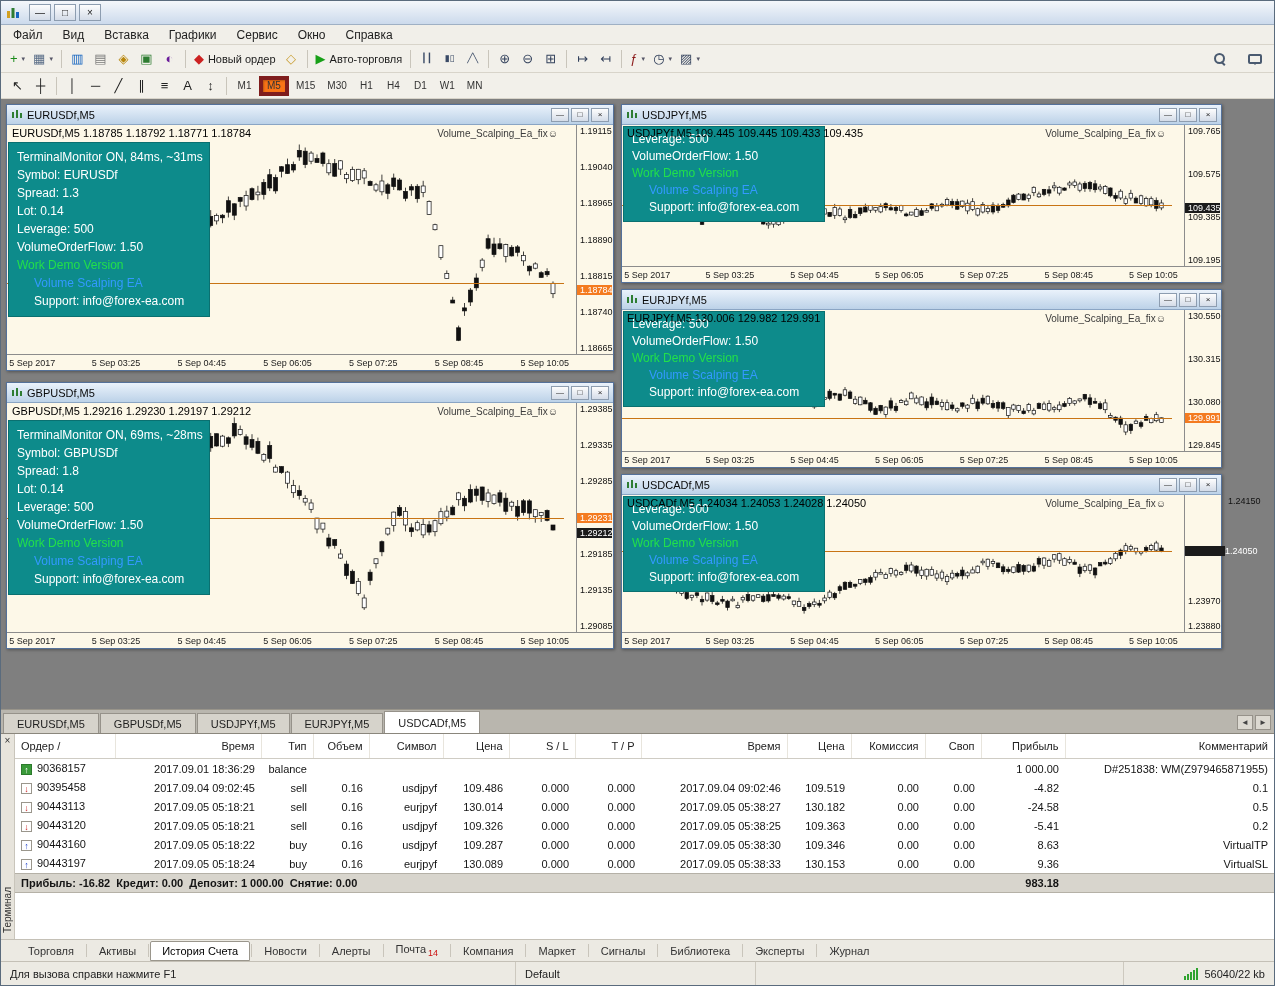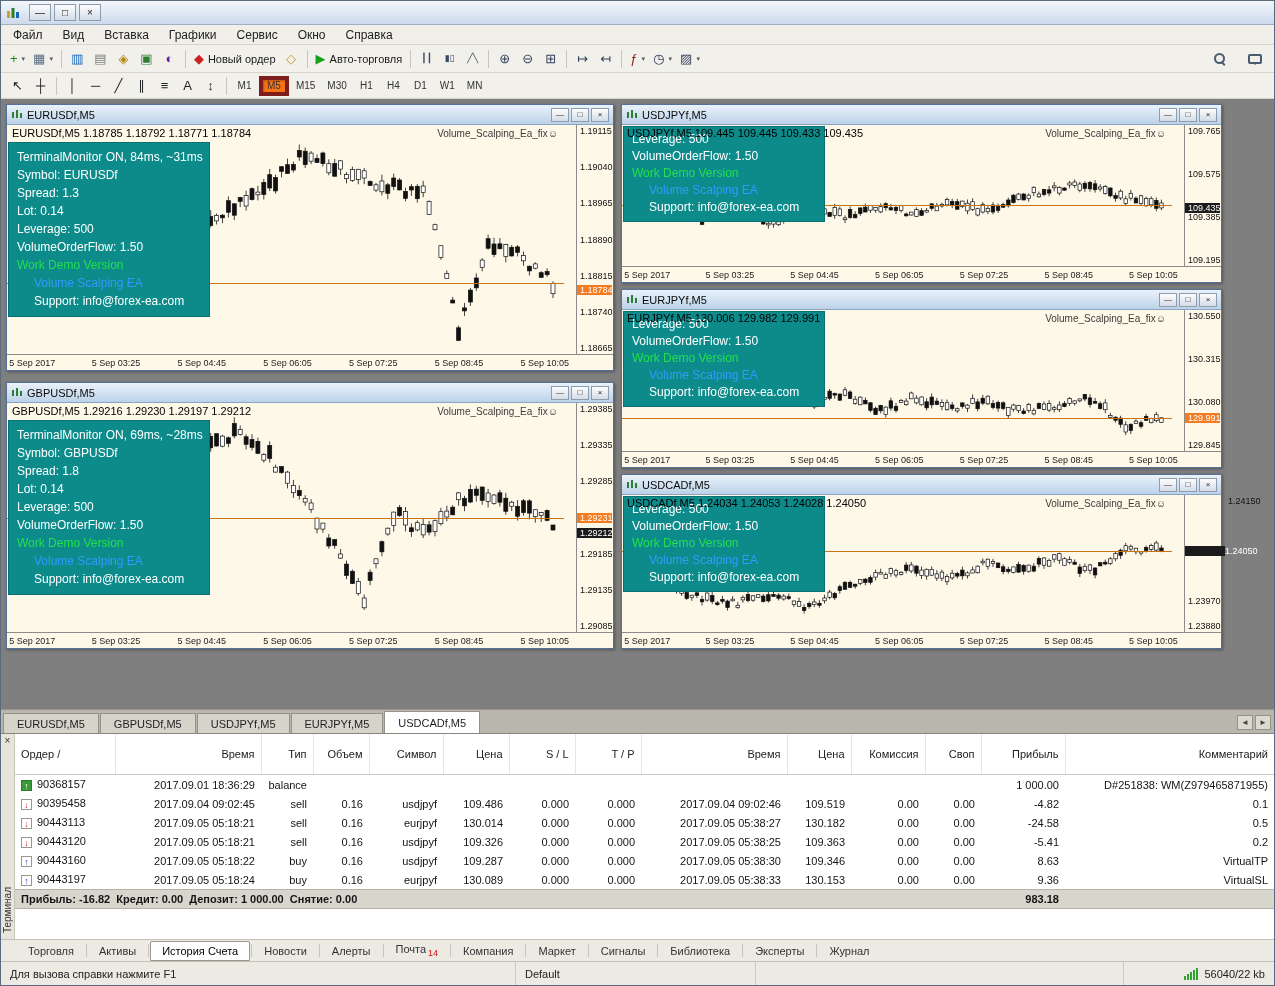--- a/index.html
+++ b/index.html
@@ -70,21 +70,21 @@
   .ctab.active{background:#ffffff;height:22px}
   .ctab-scroll{position:absolute;right:3px;top:5px;display:flex;gap:2px}
   .cscroll{width:16px;height:15px;border:1px solid #96928a;background:#dcd9d1;font-size:8px;line-height:13px;text-align:center;color:#444}
 
   
   .terminal{height:228px;position:relative;background:#ffffff;border-top:1px solid #8a867c;display:flex;flex-direction:column;padding-left:14px;flex:0 0 auto}
   .term-strip{position:absolute;left:0;top:0;bottom:22px;width:14px;background:#e7e4dc;border-right:1px solid #c9c5bb;display:flex;flex-direction:column;align-items:center}
   .term-close{font-size:10px;line-height:10px;color:#333;margin-top:2px}
   .term-vlabel{writing-mode:vertical-rl;transform:rotate(180deg);font-size:10px;color:#333;margin-top:auto;margin-bottom:6px}
   table.hist{border-collapse:collapse;table-layout:fixed;width:100%;font-size:11px;color:#141414}
-  table.hist th{font-weight:normal;text-align:right;padding:14px 6px;border-bottom:1px solid #cfccc4;border-left:1px solid #e8e5dd;color:#222;white-space:nowrap;overflow:hidden}
+  table.hist th{font-weight:normal;text-align:right;padding:6px 6px;border-bottom:1px solid #cfccc4;border-left:1px solid #e8e5dd;color:#222;white-space:nowrap;overflow:hidden}
   table.hist th:first-child{text-align:left;border-left:none}
   table.hist td{text-align:right;padding:3px 6px;white-space:nowrap;overflow:hidden}
   table.hist td:first-child{text-align:left}
   .rowico{display:inline-block;width:11px;height:11px;font-size:9px;line-height:10px;text-align:center;margin-right:5px;vertical-align:-1px;border:1px solid #9a968c;background:#fff}
   .rowico.balance{background:#3a9a3a;border-color:#2c7a2c;color:#fff}
   .rowico.sell{color:#cc2020}
   .rowico.buy{color:#2244cc}
   tr.sumrow td{background:#d8d5cd;font-weight:bold;border-top:1px solid #b5b1a7;border-bottom:1px solid #b5b1a7;white-space:pre}
   .term-fill{flex:1;background:#fff}
   .term-tabs{height:22px;background:#eceae3;border-top:1px solid #c4c0b6;display:flex;align-items:center;margin-left:-14px;padding-left:16px;flex:0 0 auto}

